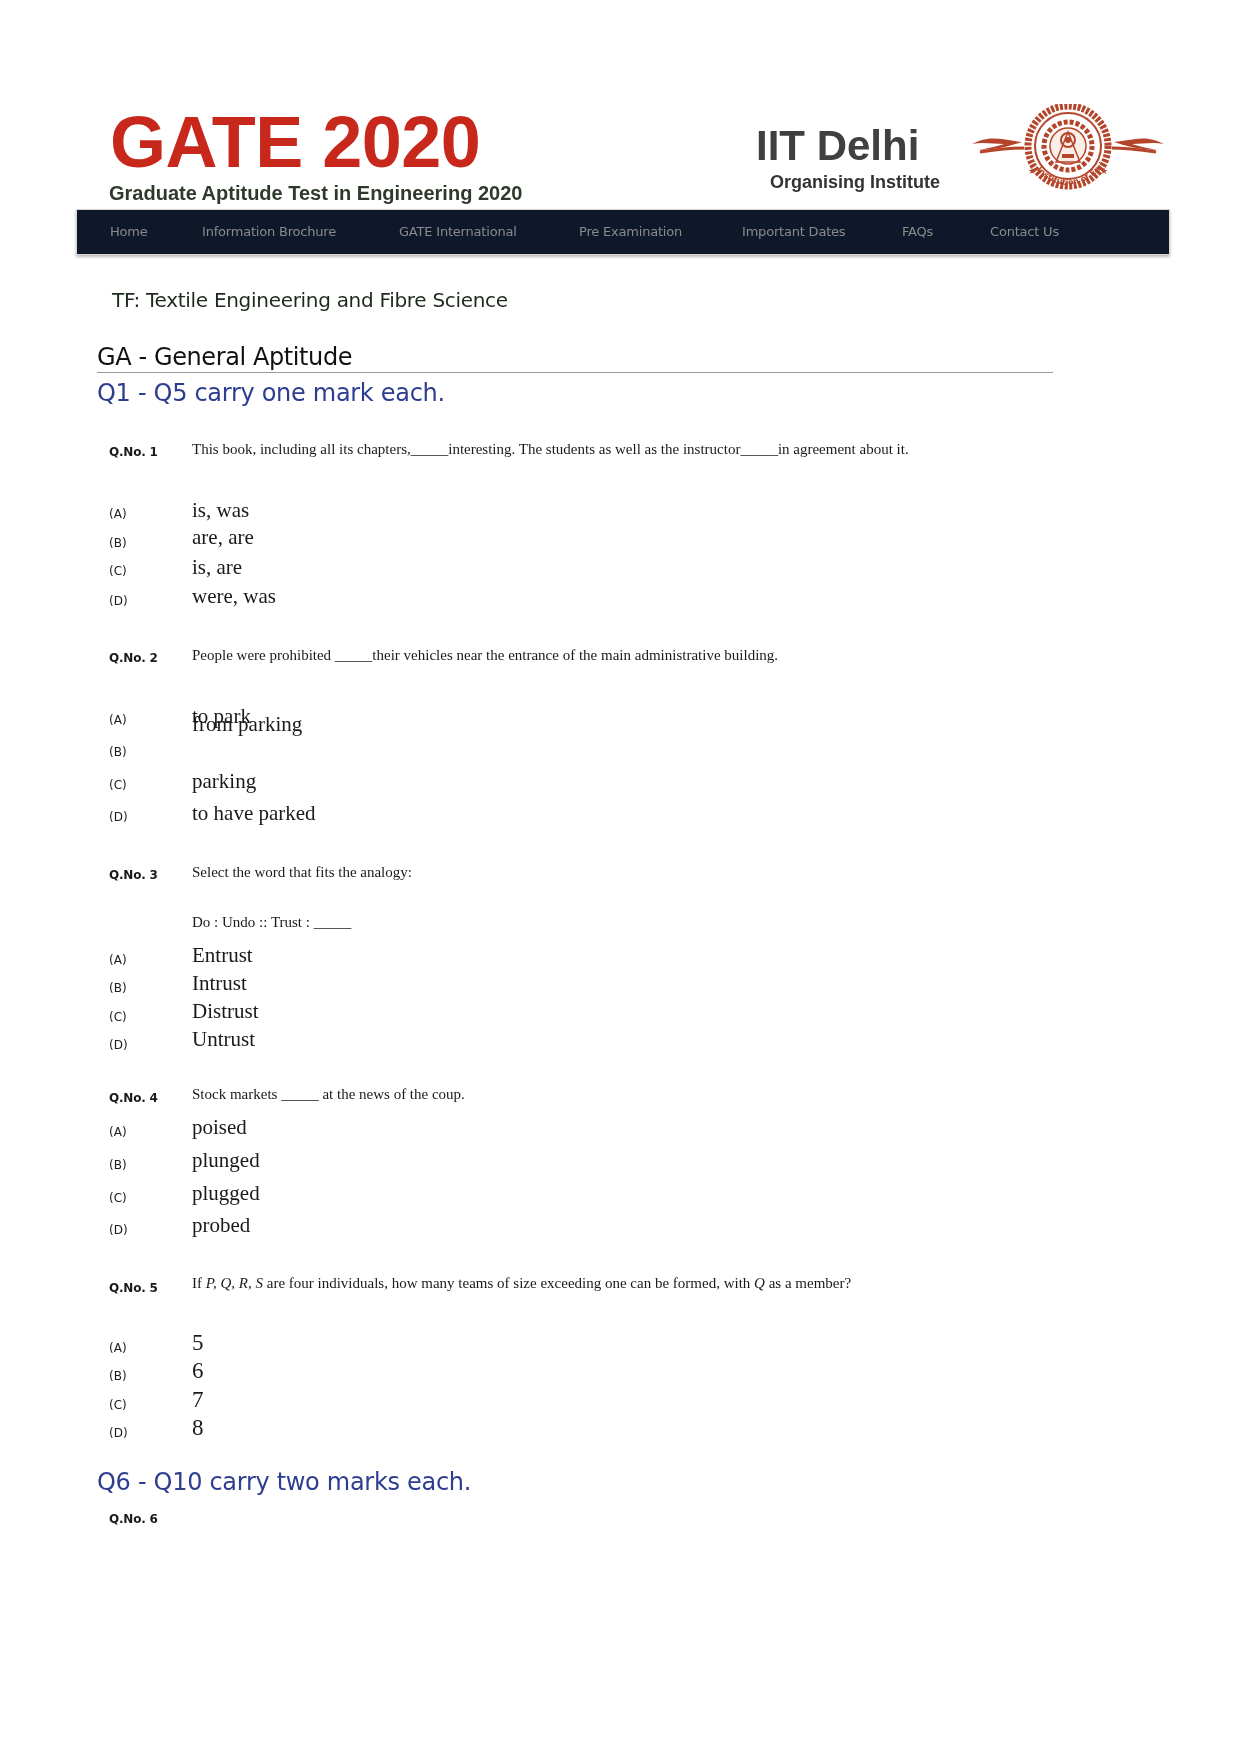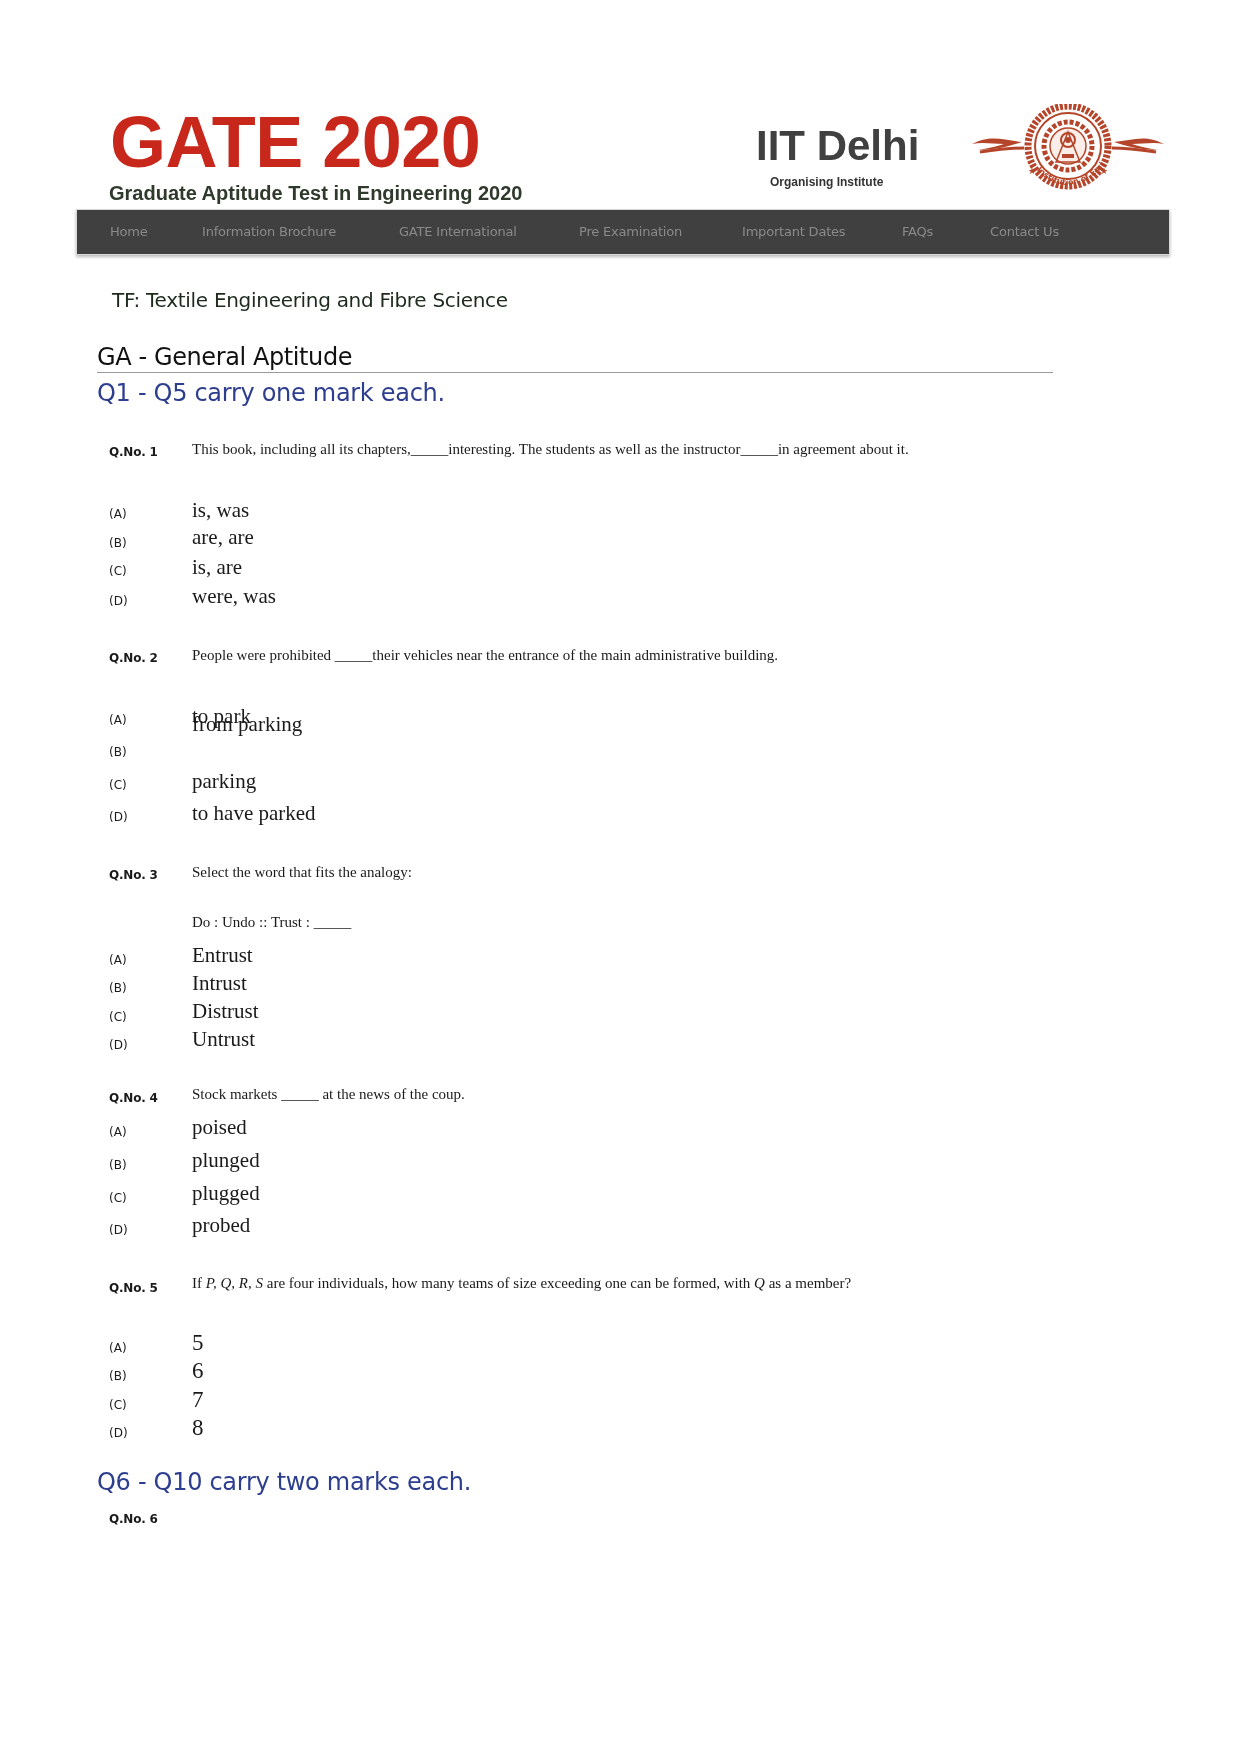--- a/index.html
+++ b/index.html
@@ -21,28 +21,28 @@
     }
     .iit-title {
       left: 756px; top: 122px;
       font-family: "Liberation Sans", sans-serif;
       font-weight: bold; font-size: 42px; line-height: 48px;
       color: #404040;
     }
     .iit-sub {
       left: 770px; top: 173px;
       font-family: "Liberation Sans", sans-serif;
-      font-weight: bold; font-size: 12px; line-height: 18px;
+      font-weight: bold; font-size: 18px; line-height: 18px;
       color: #333333;
     }
     .emblem { left: 970px; top: 104px; width: 196px; height: 96px; }
 
     .navbar {
       left: 76px; top: 209px; width: 1094px; height: 46px;
-      background: #404040;
+      background: #0f172a;
       border: 1px solid #d8d8d8;
       box-shadow: 0 2px 3px rgba(0,0,0,0.28);
       box-sizing: border-box;
     }
     .nav-item {
       position: absolute; top: 14px;
       font-family: "DejaVu Sans", sans-serif;
       font-size: 13px; line-height: 16px;
       color: #8a8a8a; white-space: nowrap;
       letter-spacing: -0.2px;

